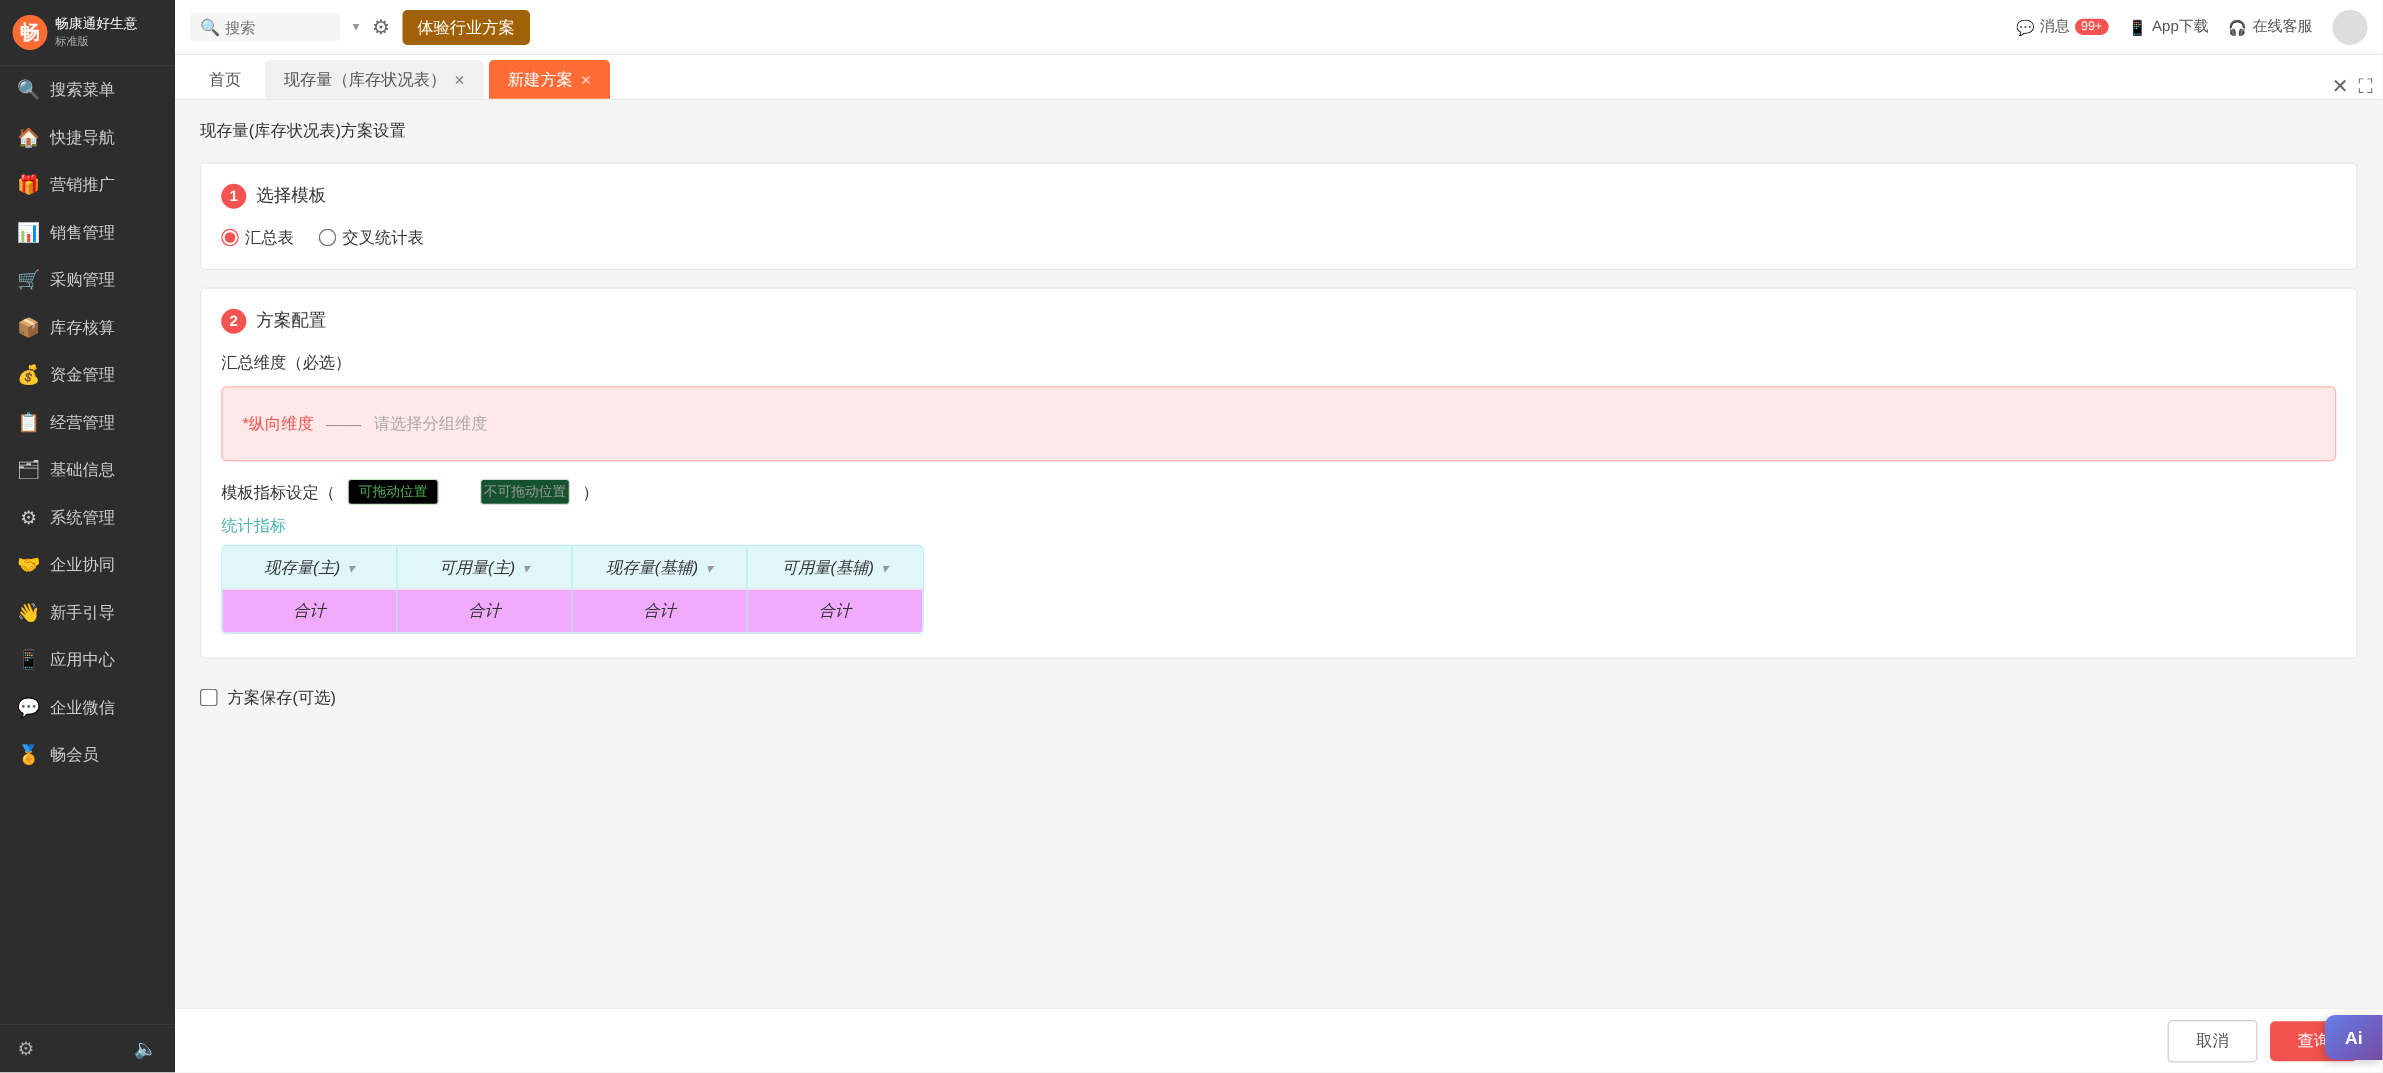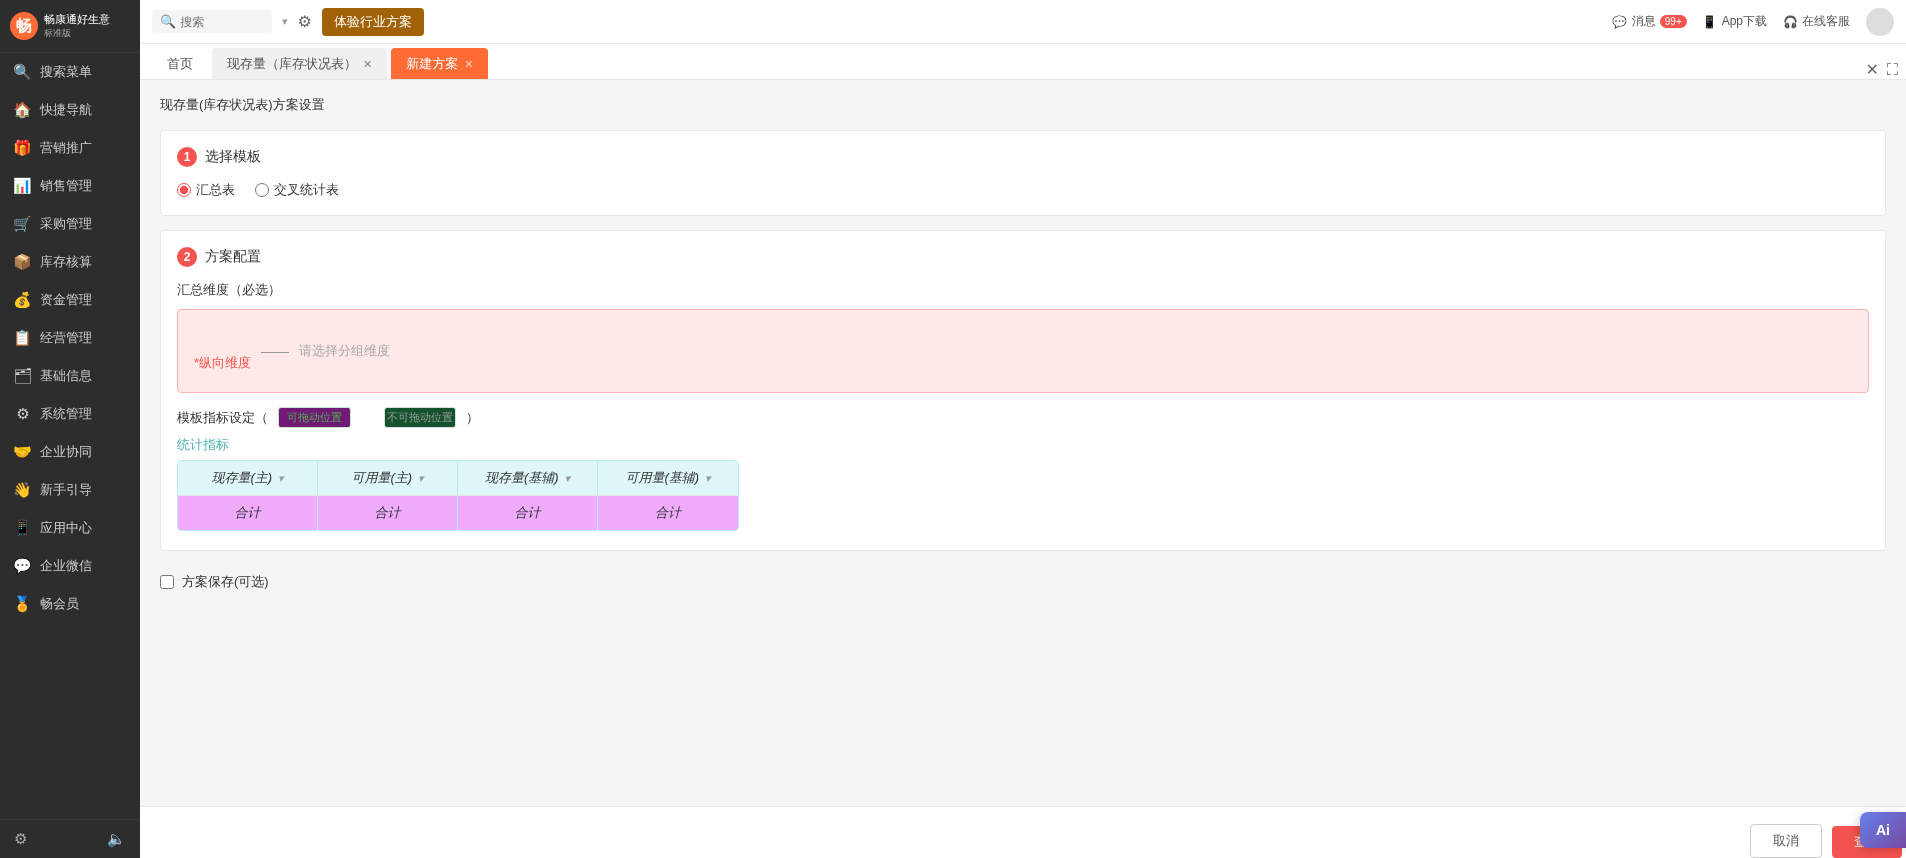--- a/index.html
+++ b/index.html
@@ -132,29 +132,29 @@
     .radio-input { accent-color: #f5534f; width: 14px; height: 14px; }
 
     .config-section { background: white; border: 1px solid #e8e8e8; border-radius: 4px; padding: 16px; }
     .config-label { font-size: 13px; color: #333; margin-bottom: 10px; }
 
     .dimension-box {
       background: #ffe8e8; border: 1px solid #ffb3b3; border-radius: 4px;
       padding: 20px 16px; display: flex; align-items: center; gap: 10px;
       margin-bottom: 14px;
     }
-    .dim-label { font-size: 13px; color: #f5534f; margin-top: 24px; }
+    .dim-label { font-size: 13px; color: #f5534f; }
     .dim-arrow { font-size: 14px; color: #999; }
     .dim-placeholder { font-size: 13px; color: #aaa; }
 
     .indicator-config { margin-top: 14px; }
     .indicator-header { font-size: 13px; color: #333; margin-bottom: 8px; display: flex; align-items: center; gap: 10px; }
     .tag-draggable {
       display: inline-block; padding: 2px 8px; border-radius: 3px;
-      background: #701a75; color: #4caf50; font-size: 11px; border: 1px solid #c8e6c9;
+      background: #000000; color: #4caf50; font-size: 11px; border: 1px solid #c8e6c9;
     }
     .tag-no-drag {
       display: inline-block; padding: 2px 2px; border-radius: 3px;
       background: #14532d; color: #999; font-size: 11px; border: 1px solid #ddd;
     }
 
     .stat-label { font-size: 13px; color: #4db6ac; margin-bottom: 6px; font-weight: 500; }
 
     .table-wrap { border: 1px solid #b2ebf2; border-radius: 4px; overflow: hidden; display: inline-block; }
     .table-header-row { display: flex; background: #e0f7fa; }
@@ -175,22 +175,22 @@
     .save-row {
       display: flex; align-items: center; gap: 8px;
       padding: 12px 0; margin-top: 10px;
     }
     .save-checkbox { width: 14px; height: 14px; accent-color: #666; }
     .save-label { font-size: 13px; color: #333; }
 
     
     .footer-bar {
       height: 52px; background: #fff; border-top: 1px solid #e8e8e8;
-      display: flex; align-items: flex-end; justify-content: flex-end;
-      padding: 0 4px; gap: 10px; flex-shrink: 0;
+      display: flex; align-items: center; justify-content: flex-end;
+      padding: 0 20px; gap: 10px; flex-shrink: 0;
     }
     .btn-cancel {
       padding: 7px 22px; border: 1px solid #ccc; border-radius: 4px;
       background: white; color: #555; cursor: pointer; font-size: 13px;
     }
     .btn-query {
       padding: 7px 22px; border: none; border-radius: 4px;
       background: #f5534f; color: white; cursor: pointer; font-size: 13px;
     }
 

